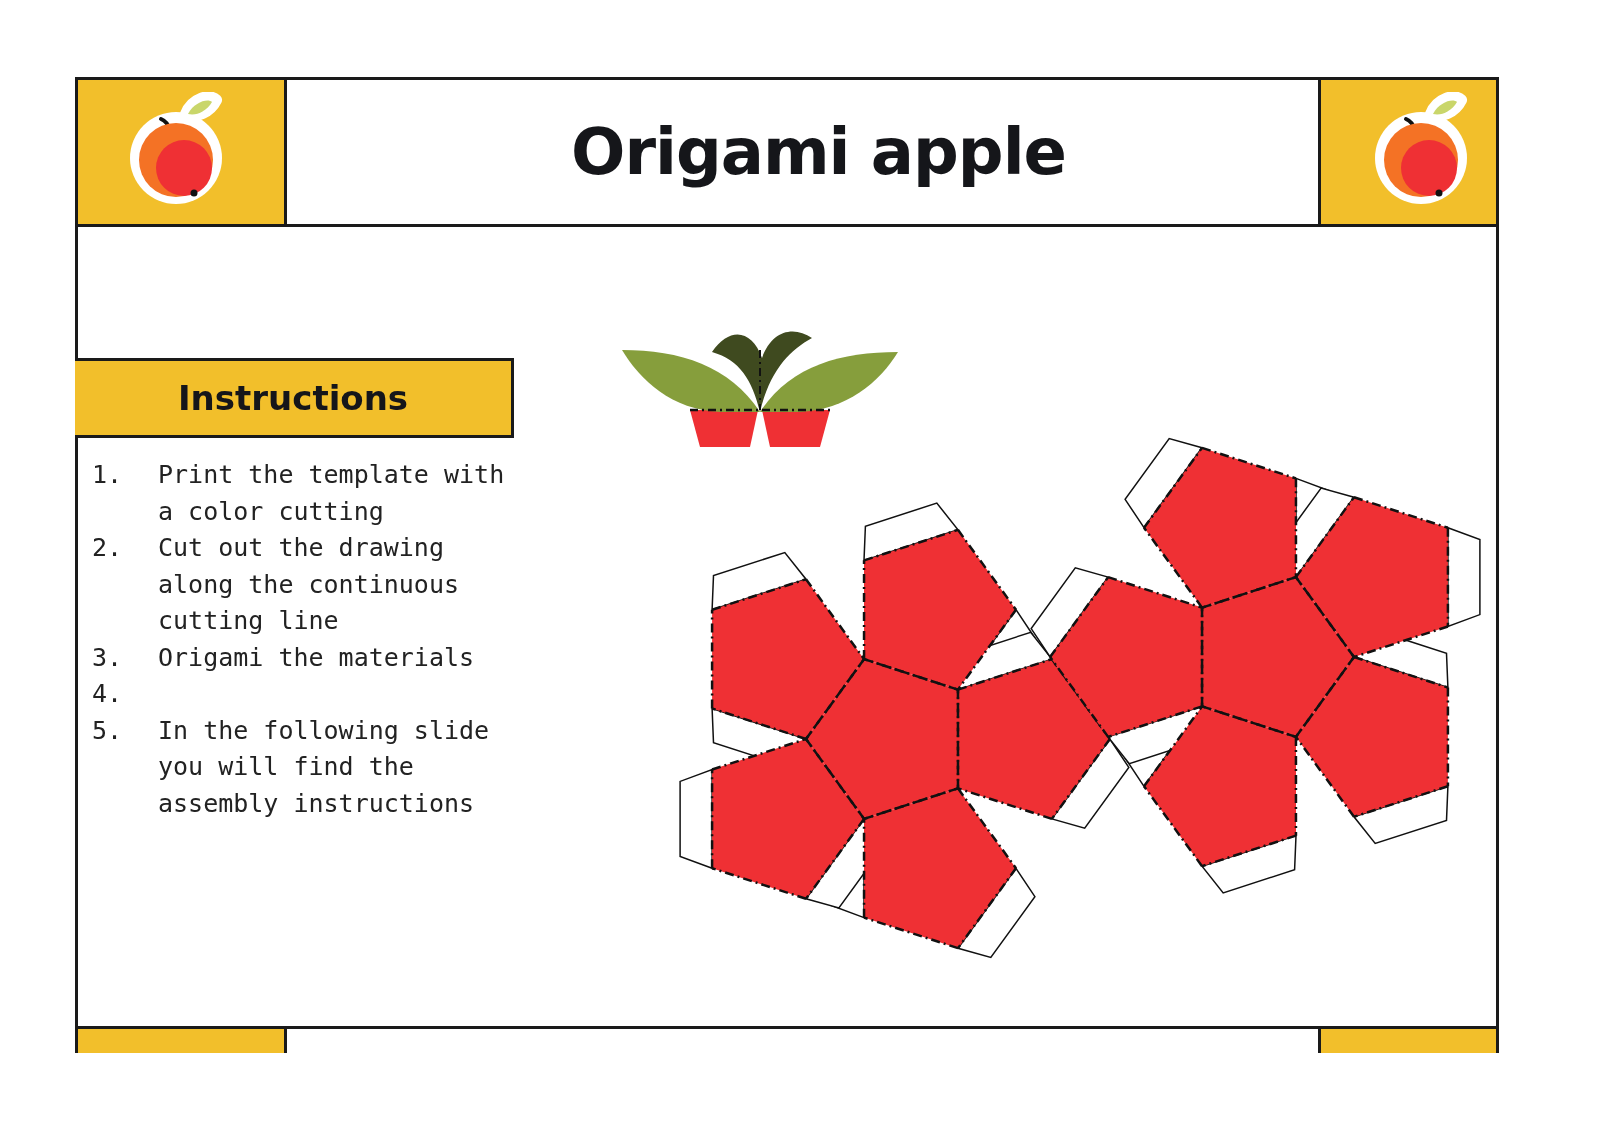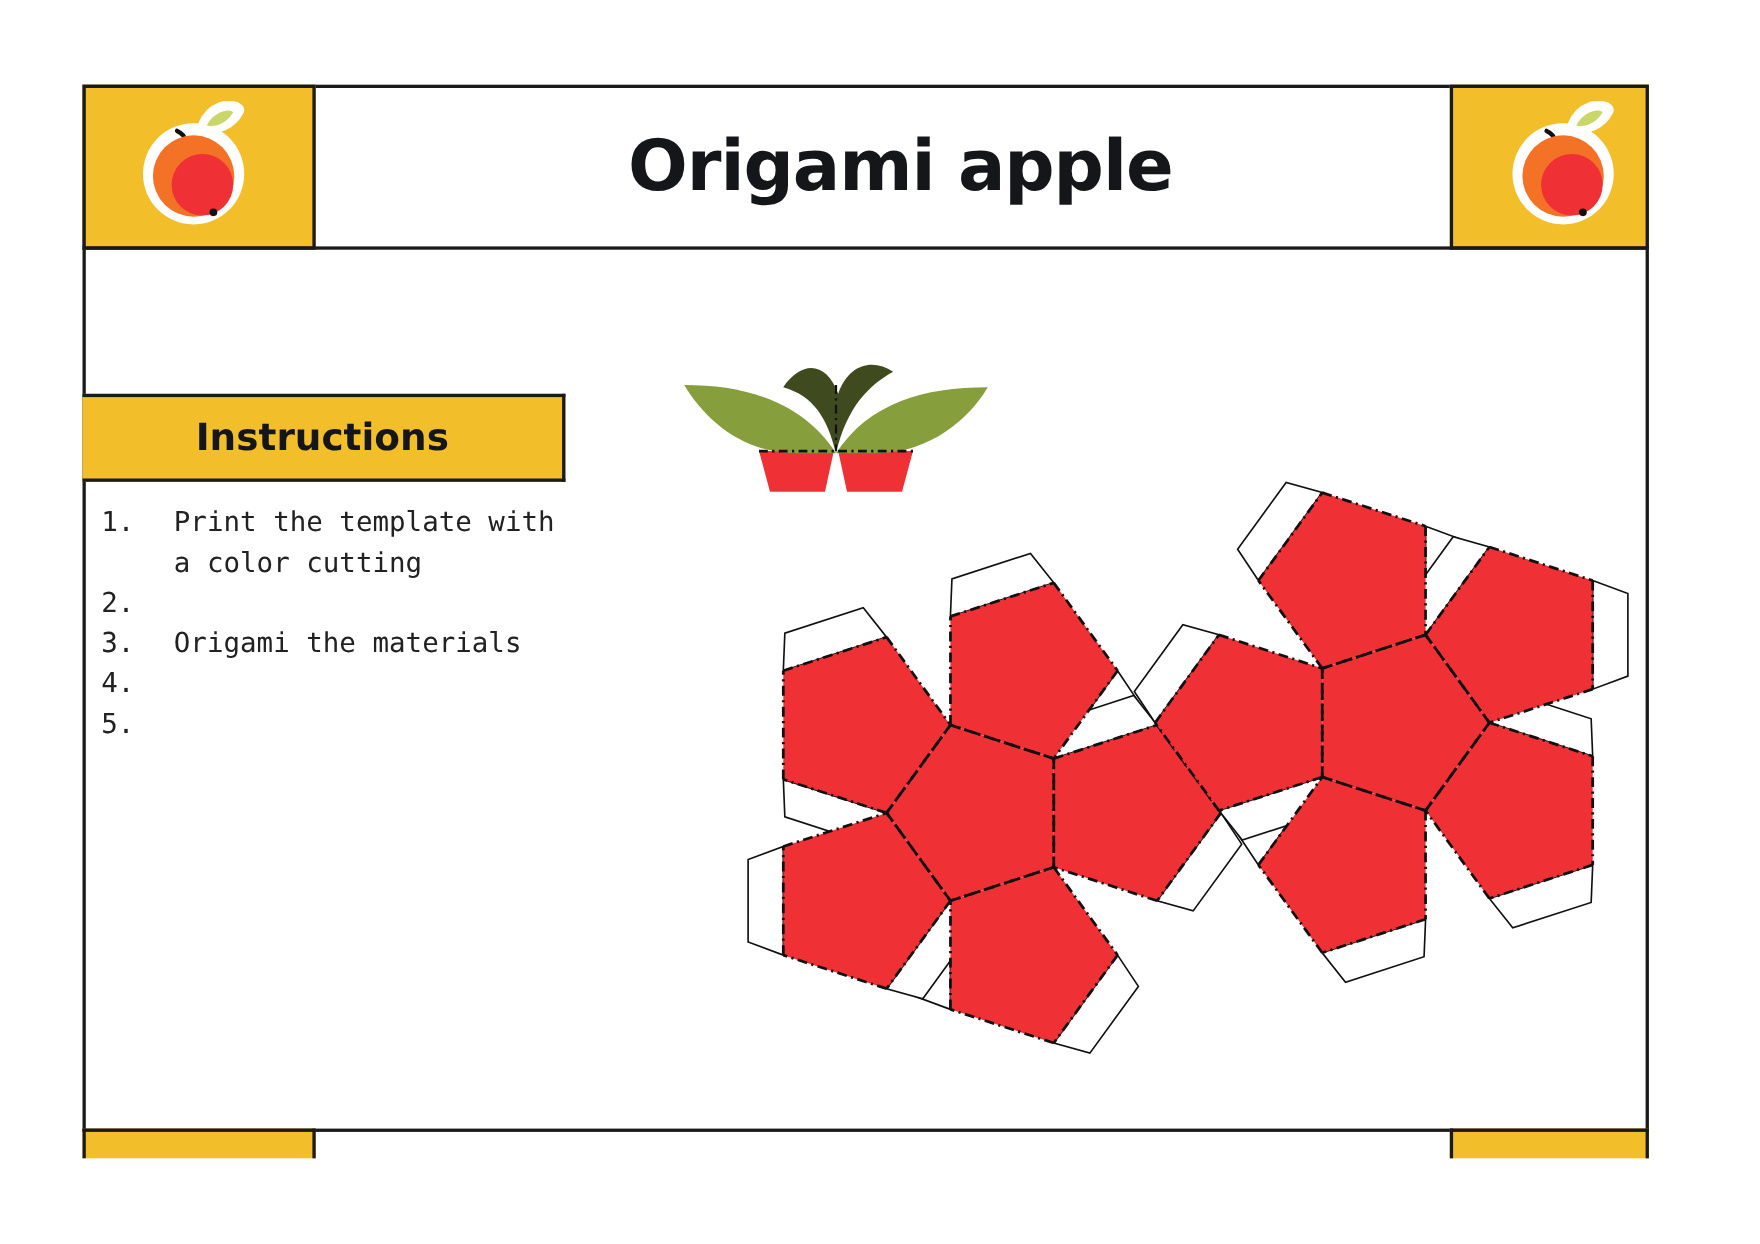--- a/index.html
+++ b/index.html
@@ -58,30 +58,32 @@
 
 <div class="instr-head">Instructions</div>
 
 <ol class="instr-list">
   <li>
       <span class="num">1.</span>
       <span class="txt">Print the template with a color cutting</span>
     </li>
   <li>
       <span class="num">2.</span>
+      <span class="txt">Cut out the drawing along the continuous cutting line</span>
     </li>
   <li>
       <span class="num">3.</span>
       <span class="txt">Origami the materials</span>
     </li>
   <li>
       <span class="num">4.</span>
     </li>
   <li>
       <span class="num">5.</span>
+      <span class="txt">In the following slide you will find the assembly instructions</span>
     </li>
 </ol>
 
 <svg class="net" viewBox="0 0 1600 1131">
   <polygon points="690,410 758,410 750,447 700,447" fill="#ef3034"></polygon>
   <polygon points="762,410 830,410 820,447 770,447" fill="#ef3034"></polygon>
   <path d="M760 412 C752 380 740 360 712 352 C730 326 752 330 762 358 C772 330 794 326 812 338 C790 350 770 370 760 412 Z" fill="#3f4a1f"></path>
   <path d="M760 412 C730 366 680 350 622 350 C640 380 672 410 720 412 Z" fill="#869e3c"></path>
   <path d="M760 412 C790 366 840 352 898 352 C880 382 846 410 800 412 Z" fill="#869e3c"></path>
   <line x1="690" y1="410" x2="830" y2="410" stroke="#111" stroke-width="2.5" stroke-dasharray="8 4 2 4"></line>

